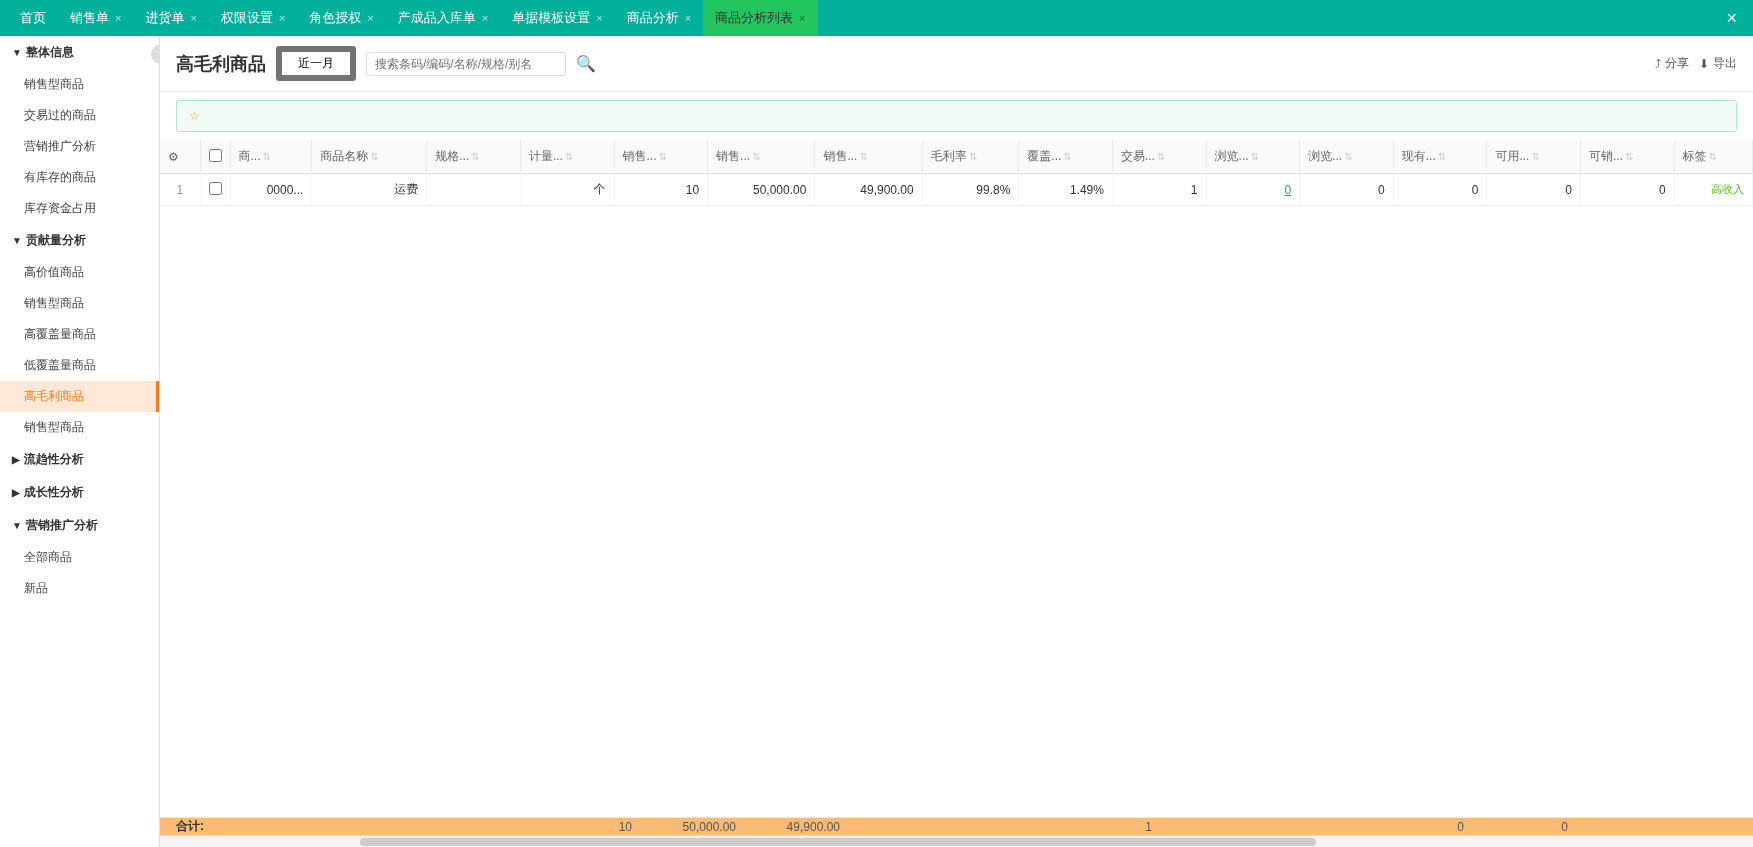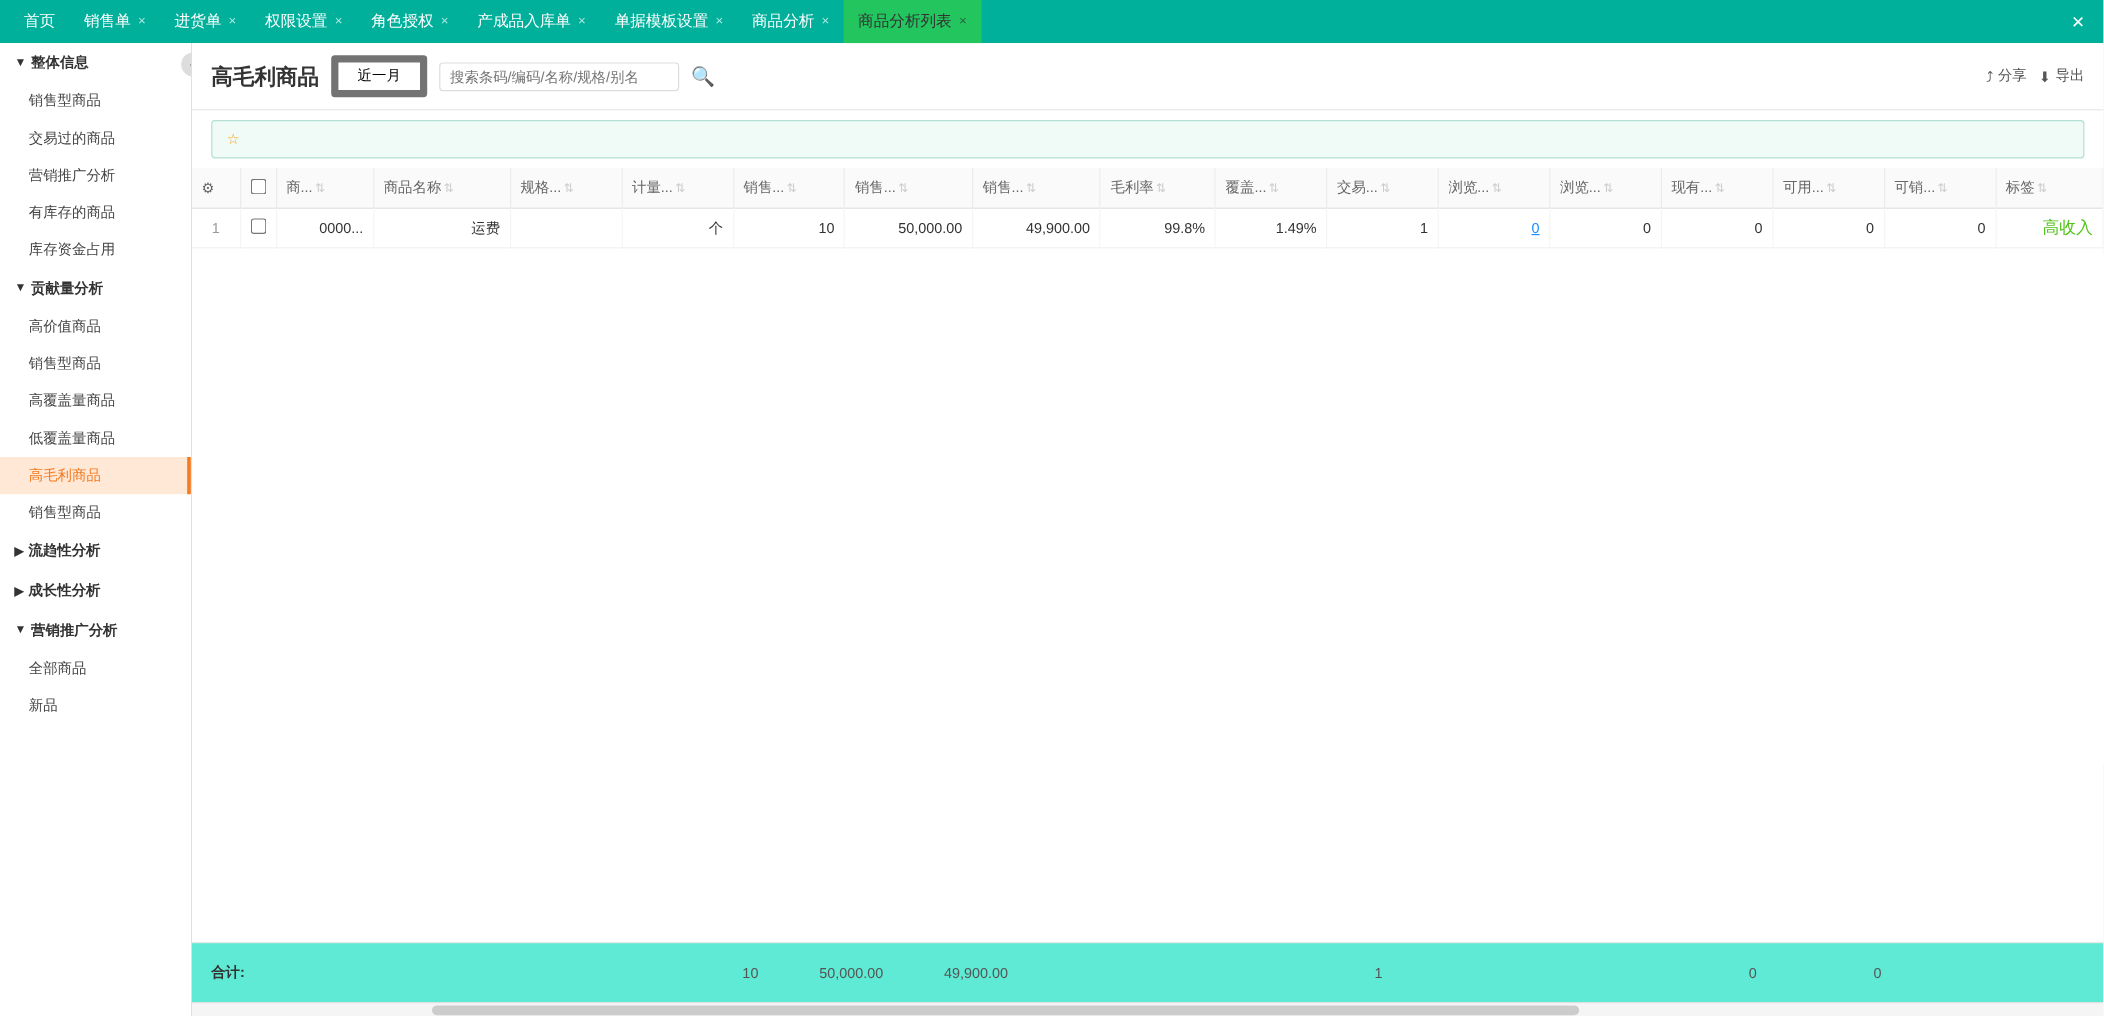--- a/index.html
+++ b/index.html
@@ -210,36 +210,36 @@
     td {
       padding: 7px 8px;
       border-bottom: 1px solid #f0f0f0;
       border-right: 1px solid #f5f5f5;
       white-space: nowrap;
       color: #333;
       text-align: right;
     }
     .tag-high-income {
       color: #52c41a;
-      font-size: 14px;
+      font-size: 11px;
     }
     .tag-link {
       color: #1890ff;
       text-decoration: underline;
       cursor: pointer;
     }
     .checkbox-col { width: 30px; text-align: center; }
     .num-col { width: 40px; text-align: center; color: #999; }
 
     
     .table-footer {
       display: flex;
       align-items: center;
-      padding: 16px 16px;
-      background: #5eead4;
+      padding: 0 16px;
+      background: #fdba74;
       border-top: 1px solid #e8e8e8;
       font-size: 12px;
       color: #555;
       flex-shrink: 0;
       gap: 24px;
     }
     .footer-label { font-weight: bold; color: #333; }
     .footer-cell {
       min-width: 80px;
       text-align: right;

